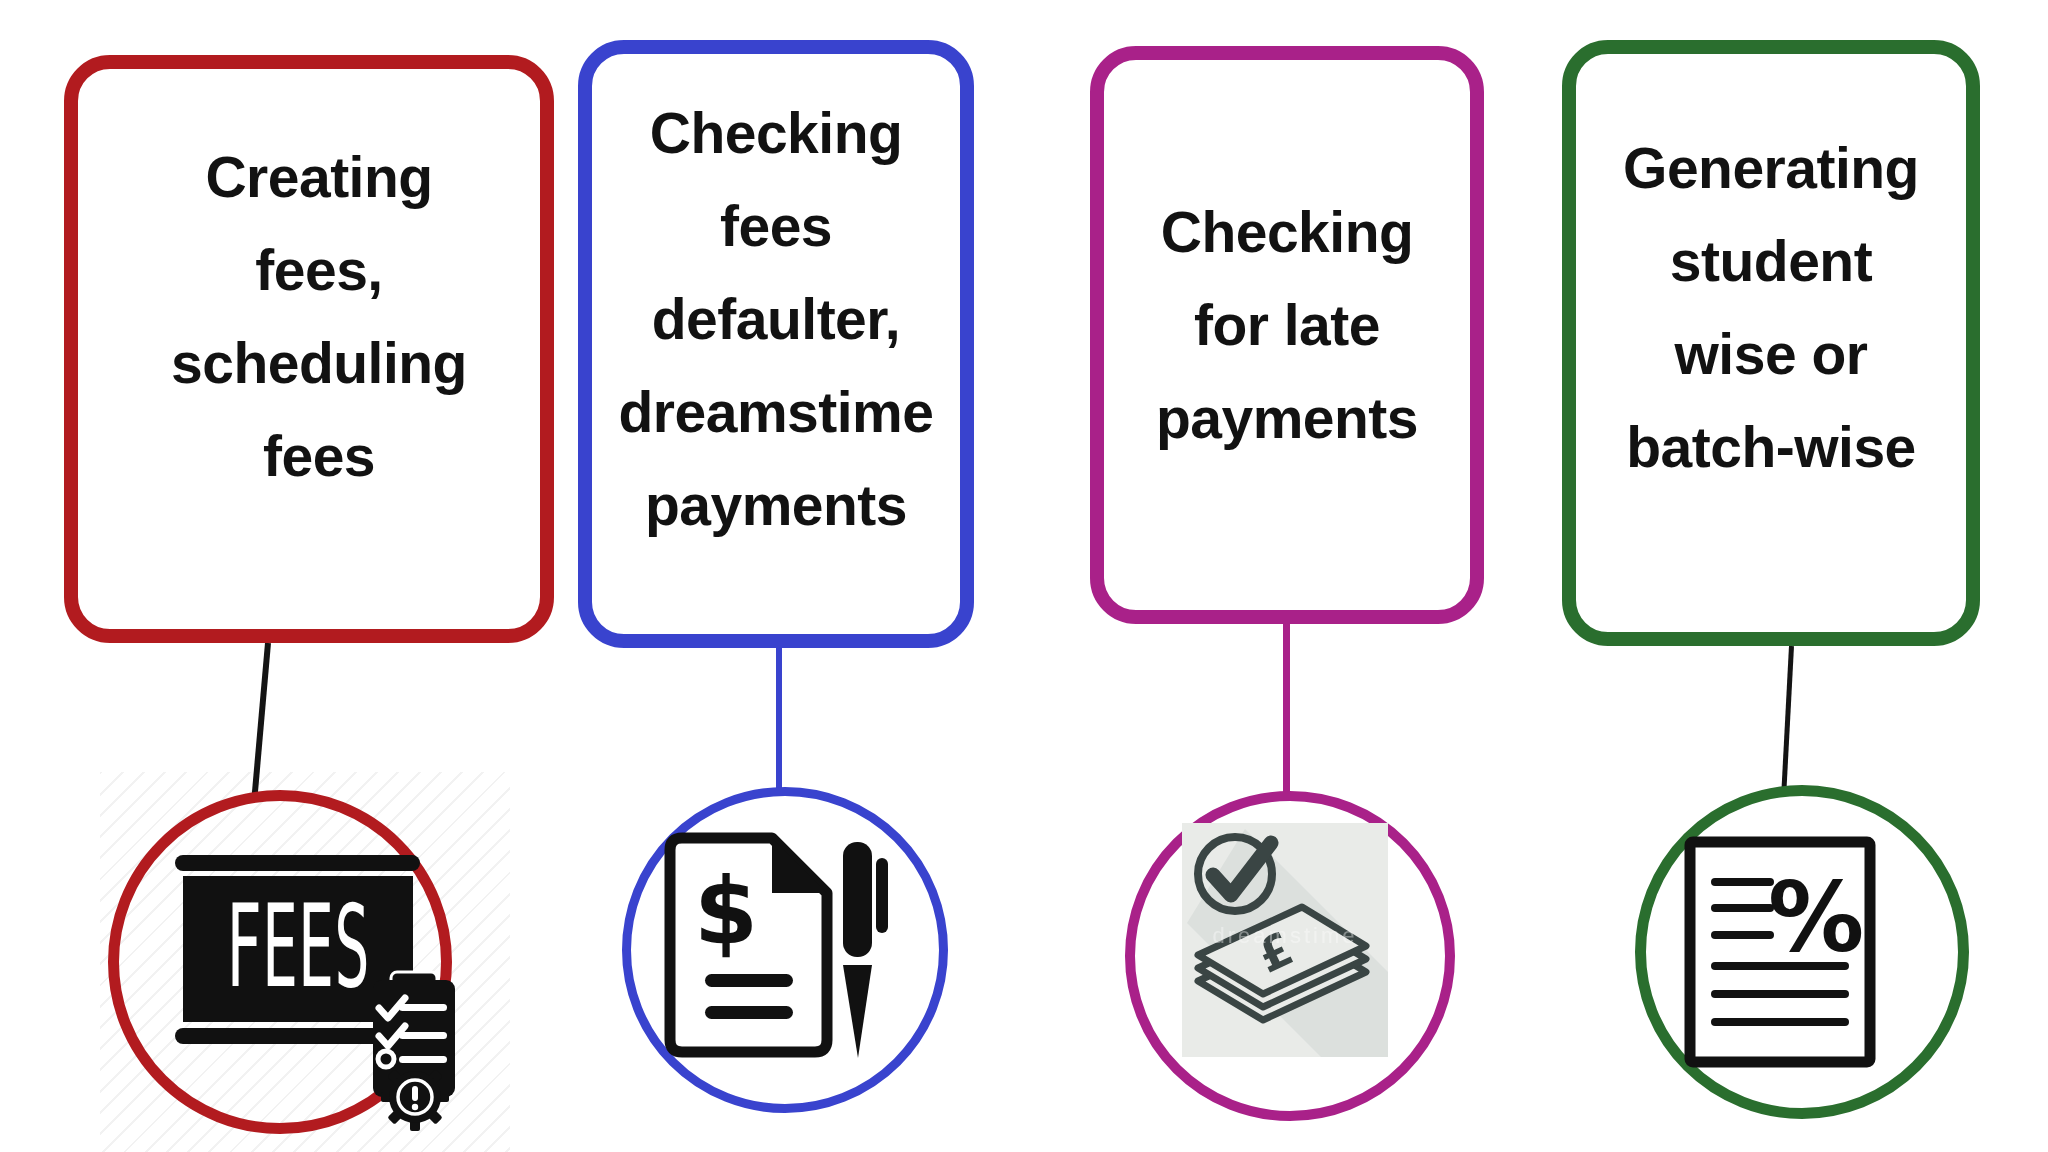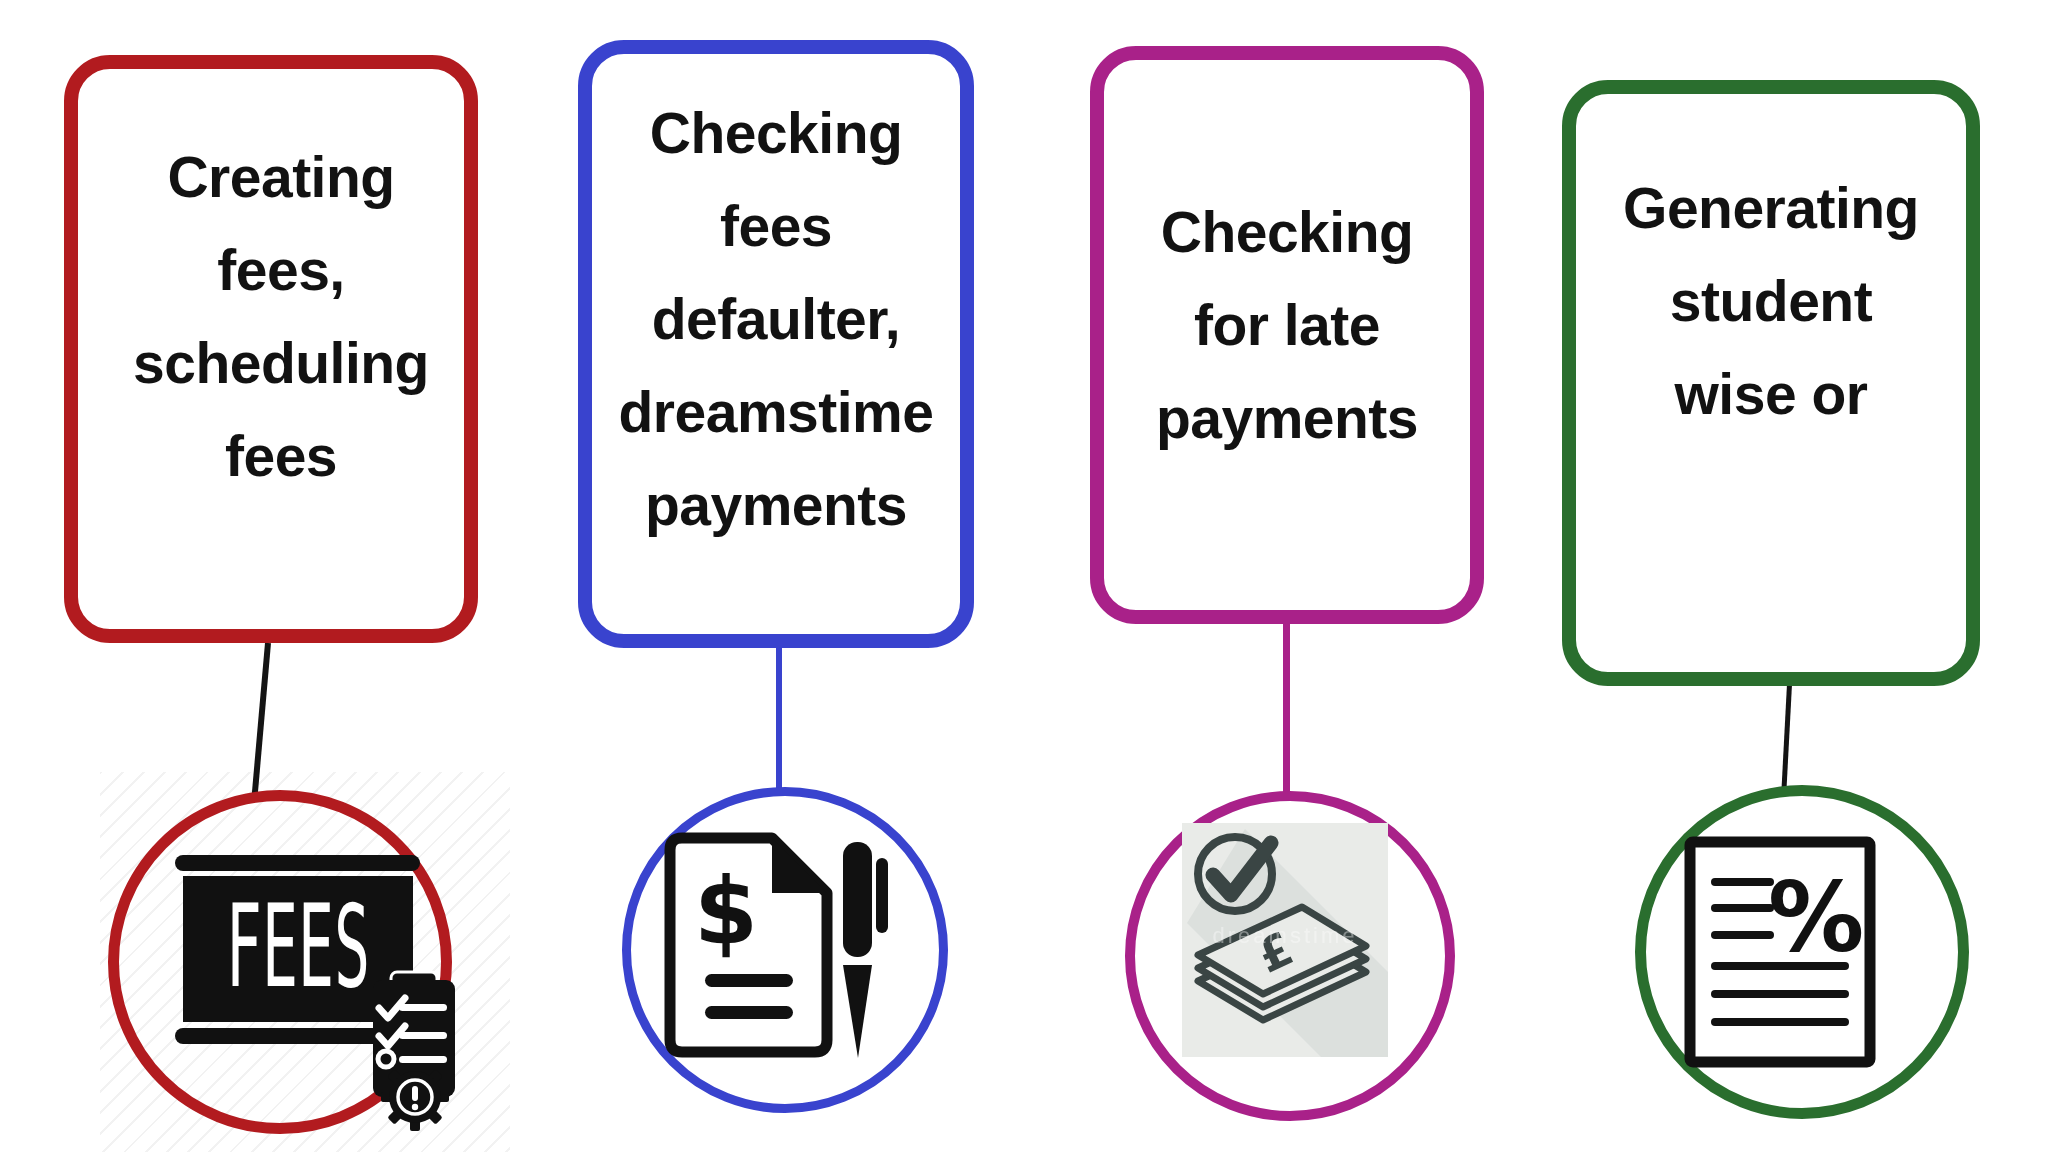--- a/index.html
+++ b/index.html
@@ -28,21 +28,21 @@
       rgba(0,0,0,0.05) 0px, rgba(0,0,0,0.05) 2px,
       transparent 2px, transparent 15px);
   }
   .icon-svg{position:absolute;z-index:3;overflow:visible;}
 </style>
 </head>
 <body>
 
 <div class="stage">
 
-  <div class="card" style="left: 64px; top: 55px; width: 414px; height: 588px; border-color: rgb(178, 27, 31); padding-left: 20px;">
+  <div class="card" style="left: 64px; top: 55px; width: 490px; height: 588px; border-color: rgb(178, 27, 31); padding-left: 20px;">
     <div class="card-text" style="padding-top:62px;">
       <span class="card-line">Creating</span>
       <span class="card-line">fees,</span>
       <span class="card-line">scheduling</span>
       <span class="card-line">fees</span>
     </div>
   </div>
   <div class="connector" style="left: 265px; top: 643px; width: 6px; height: 157px; transform: rotate(5deg); background-color: rgb(20, 20, 20);"></div>
   <div class="hatch" style="left:100px;top:772px;width:410px;height:380px;"></div>
   <div class="ring" style="left: 108px; top: 790px; width: 344px; height: 344px; border-width: 11px; border-color: rgb(178, 27, 31);"></div>
@@ -130,25 +130,26 @@
     </g>
     <g>
       <polygon points="73,190 177,142 241,181 138,229" fill="#E9EBE8" stroke="#3A4544" stroke-width="7" stroke-linejoin="round"></polygon>
       <polygon points="73,177 177,129 241,168 138,216" fill="#E9EBE8" stroke="#3A4544" stroke-width="7" stroke-linejoin="round"></polygon>
       <polygon points="73,164 177,116 241,155 138,203" fill="#E9EBE8" stroke="#3A4544" stroke-width="7" stroke-linejoin="round"></polygon>
       <text transform="translate(157,176) rotate(-25)" x="0" y="0" text-anchor="middle" fill="#3A4544" font-family="DejaVu Sans, sans-serif" font-size="46" font-weight="700">£</text>
     </g>
     <text x="160" y="152" text-anchor="middle" fill="#ffffff" opacity="0.38" font-family="Liberation Sans, sans-serif" font-size="22" letter-spacing="3">dreamstime</text>
   </svg>
 
-  <div class="card" style="left: 1562px; top: 40px; width: 418px; height: 606px; border-color: rgb(42, 110, 46); margin-top: 40px;">
+  <div class="card" style="left: 1562px; top: 40px; width: 418px; height: 606px; border-color: rgb(42, 110, 46);">
     <div class="card-text" style="padding-top:68px;">
       <span class="card-line">Generating</span>
       <span class="card-line">student</span>
       <span class="card-line">wise or</span>
+      <span class="card-line">batch-wise</span>
     </div>
   </div>
   <div class="connector" style="left: 1789px; top: 646px; width: 5px; height: 142px; transform: rotate(3deg); background-color: rgb(20, 20, 20);"></div>
   <div class="ring" style="left: 1635px; top: 785px; width: 334px; height: 334px; border-width: 11px; border-color: rgb(42, 110, 46);"></div>
   <svg class="icon-svg" style="left:1635px;top:785px;" width="334" height="334" viewBox="0 0 334 334">
     <rect x="55" y="57" width="180" height="220" rx="3" fill="#ffffff" stroke="#111111" stroke-width="11"></rect>
     <g stroke="#111111" stroke-width="8" stroke-linecap="round">
       <line x1="80" y1="97" x2="135" y2="97"></line>
       <line x1="80" y1="123" x2="135" y2="123"></line>
       <line x1="80" y1="150" x2="135" y2="150"></line>

